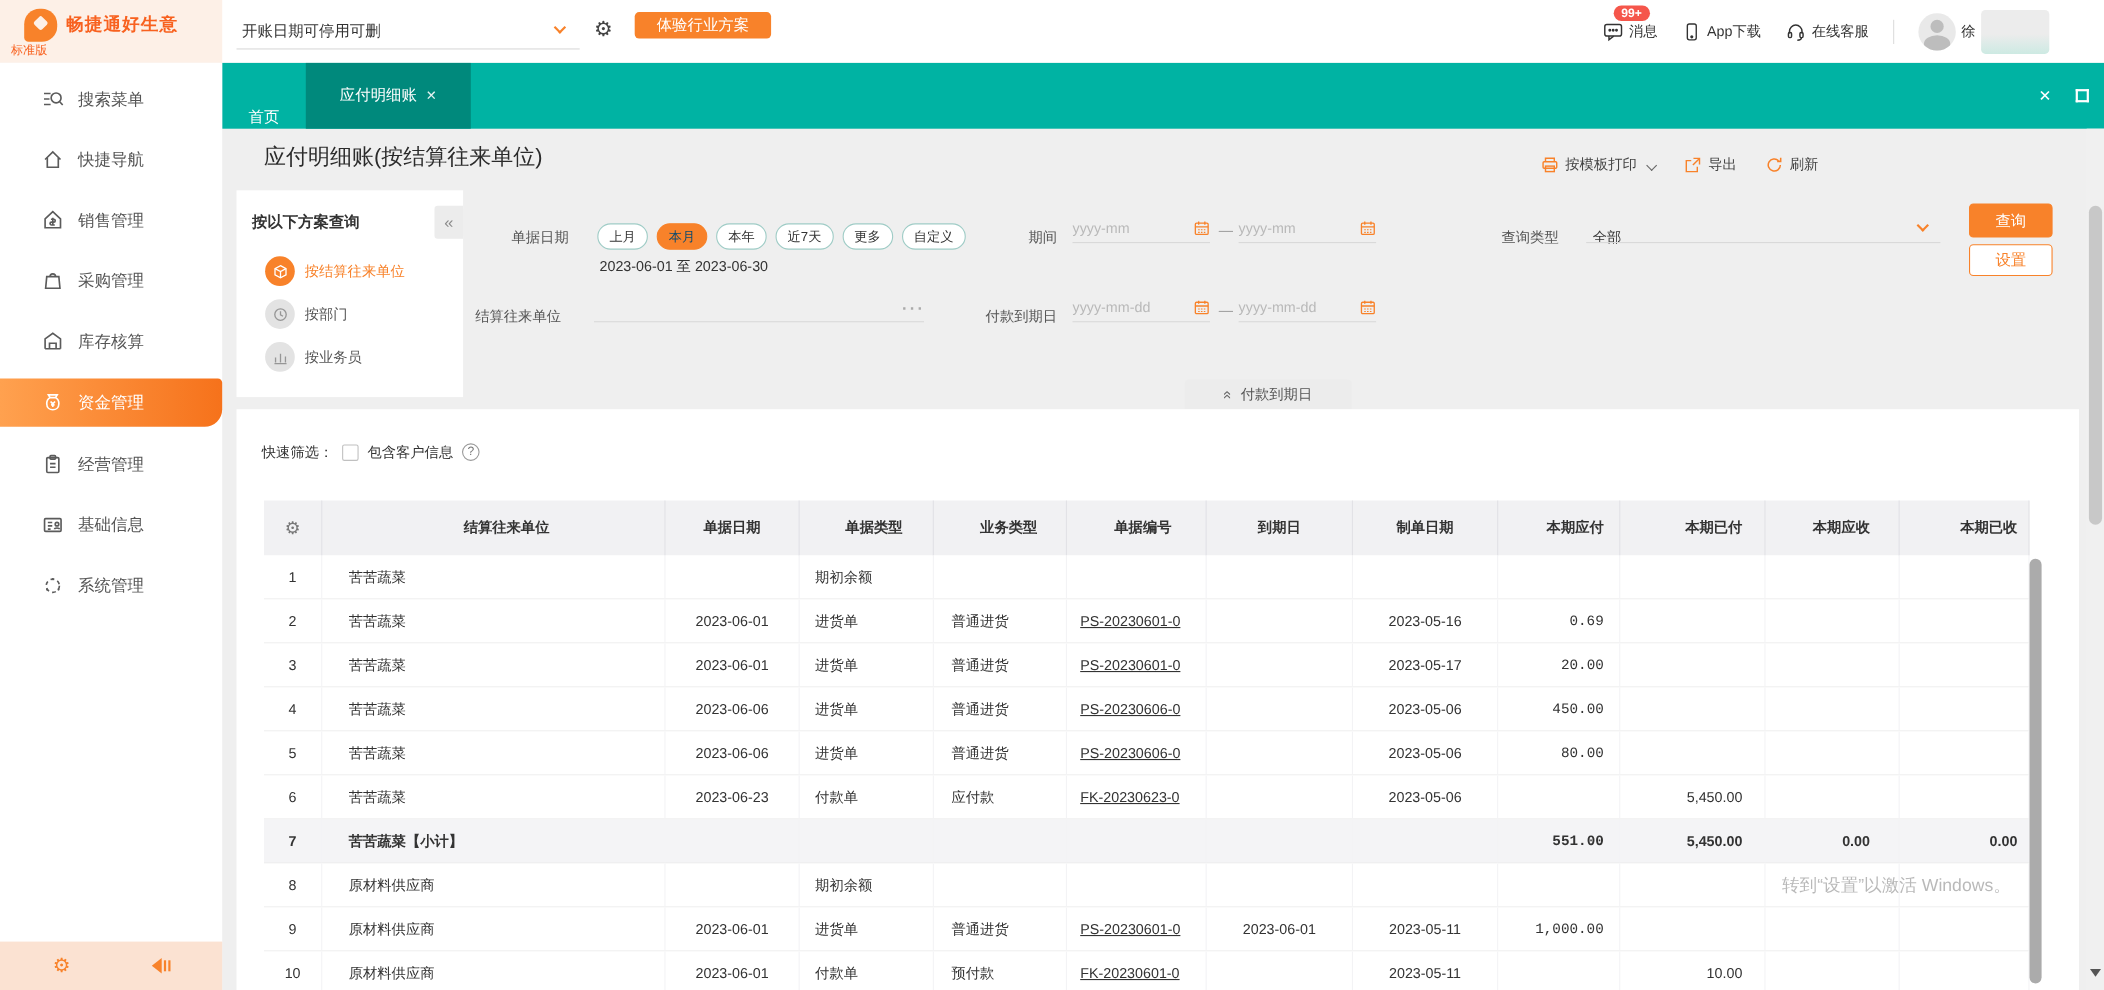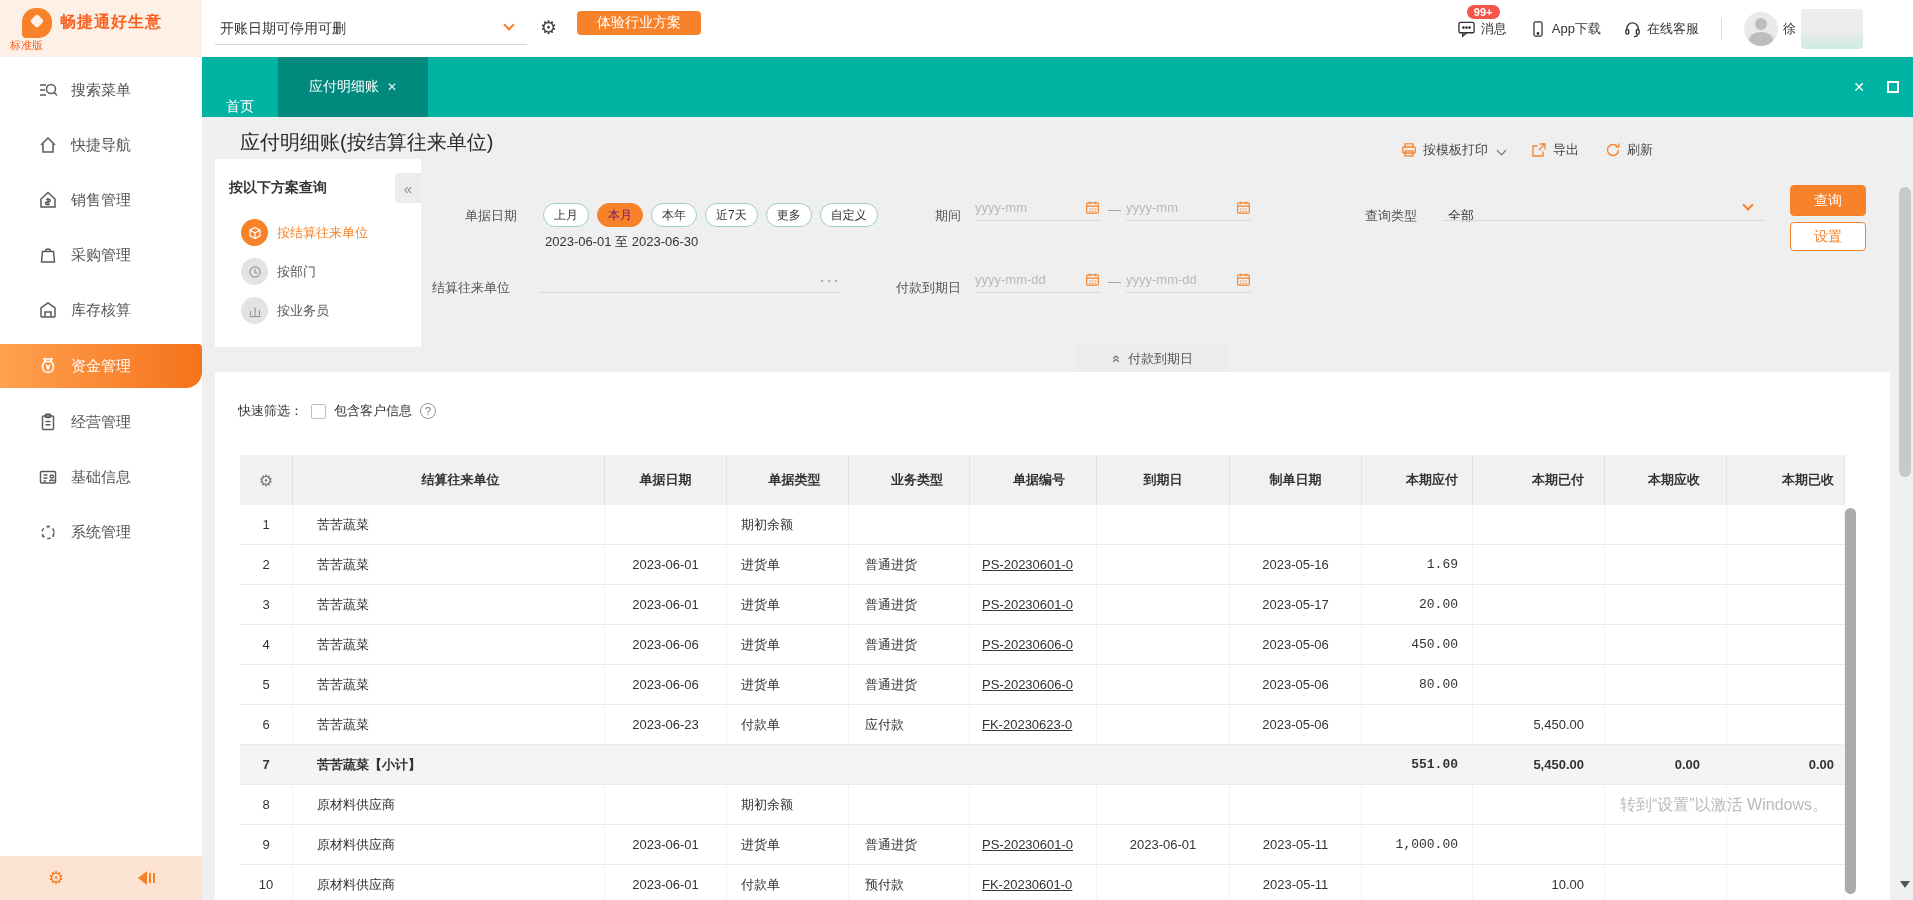--- a/index.html
+++ b/index.html
@@ -54,34 +54,34 @@
   .fullscreen-ic::before { left:0; top:0; border-left:2px solid #fff; border-top:2px solid #fff; }
   .fullscreen-ic::after { right:0; bottom:0; border-right:2px solid #fff; border-bottom:2px solid #fff; }
 
   .page-title { position:absolute; left:38px; top:72px; font-size:20px; color:#2b2b2b; }
   .page-toolbar { position:absolute; right:260px; top:84px; display:flex; align-items:center; gap:26px; font-size:13px; color:#444; }
   .tool { display:flex; align-items:center; gap:6px; cursor:pointer; }
   .tool svg { stroke:#f8822a; }
   .tool .chev-g { width:7px; height:7px; border-right:1.5px solid #666; border-bottom:1.5px solid #666; transform:rotate(45deg); margin-left:4px; }
 
   
-  .scheme { position:absolute; left:13px; top:102px; width:206px; height:188px; background:#fff;text-align:right; }
+  .scheme { position:absolute; left:13px; top:116px; width:206px; height:188px; background:#fff;text-align:right; }
   .scheme-head { display:flex; justify-content:space-between; align-items:center; padding:14px 0 10px 14px; }
   .scheme-title { font-size:14px; font-weight:bold; color:#333; }
   .scheme-collapse { width:26px; height:30px; background:#ececec; color:#8a8a8a; font-size:15px; display:flex; align-items:center; justify-content:center; cursor:pointer; border-radius:3px 0 0 3px; }
   .scheme-item { display:flex; align-items:center; gap:9px; padding:6px 0 6px 26px; font-size:13px; color:#555; cursor:pointer; }
   .scheme-item .ci { width:27px; height:27px; border-radius:50%; background:#e3e3e3; display:flex; align-items:center; justify-content:center; }
   .scheme-item.active { color:#f8822a; }
   .scheme-item.active .ci { background:#f8822a; }
 
   
   .flabel { position:absolute; font-size:13px; color:#555; }
   .chips { position:absolute; left:341px; top:146px; display:flex; gap:8px; }
   .chip { height:24px; padding:0 10px; display:flex; align-items:center; border:1px solid #9fccc6; border-radius:13px; background:#fff; font-size:12px; color:#333; cursor:pointer; }
-  .chip.active { background:#f8822a; border-color:#f8822a; color:#701a75; }
+  .chip.active { background:#f8822a; border-color:#f8822a; color:#0c4a6e; }
   .date-range { position:absolute; left:343px; top:176px; font-size:13px; color:#333; }
   .uinput { position:absolute; border-bottom:1px solid #d9d9d9; height:26px; font-size:13px; color:#b9b9b9; display:flex; align-items:center; justify-content:space-between; cursor:text; }
   .uinput .cal { flex:0 0 auto; }
   .dash { position:absolute; color:#999; font-size:13px; }
   .seltext { position:absolute; font-size:13px; color:#333; }
   .selline { position:absolute; border-bottom:1px solid #d9d9d9; height:26px; }
   .selline .chev { position:absolute; right:12px; top:6px; }
   .more-dots { position:absolute; left:618px; top:215px; color:#aaa; font-size:15px; font-weight:bold; letter-spacing:2px; cursor:pointer; }
   .btn-search { position:absolute; left:1588px; top:128px; width:76px; height:31px; background:#f8822a; border:1px solid #f8822a; border-radius:4px; color:#fff; font-size:14px; cursor:pointer; }
   .btn-settings { position:absolute; left:1588px; top:165px; width:76px; height:29px; background:#fff; border:1px solid #f8822a; border-radius:4px; color:#f8822a; font-size:14px; cursor:pointer; }
@@ -447,21 +447,21 @@
             <div class="td c0">2</div>
             <div class="td c1">苦苦蔬菜</div>
             <div class="td c2">2023-06-01</div>
             <div class="td c3">进货单</div>
             <div class="td c4">普通进货</div>
             <div class="td c5">
               <span class="doclink">PS-20230601-0</span>
             </div>
             <div class="td c6"></div>
             <div class="td c7">2023-05-16</div>
-            <div class="td c8">1.69</div>
+            <div class="td c8">0.69</div>
             <div class="td c9"></div>
             <div class="td c10"></div>
             <div class="td c11"></div>
           </div>
           <div class="tr">
             <div class="td c0">3</div>
             <div class="td c1">苦苦蔬菜</div>
             <div class="td c2">2023-06-01</div>
             <div class="td c3">进货单</div>
             <div class="td c4">普通进货</div>

